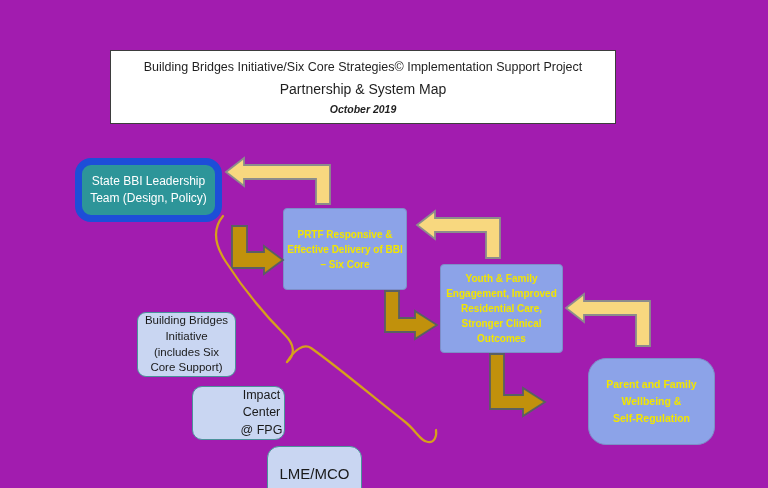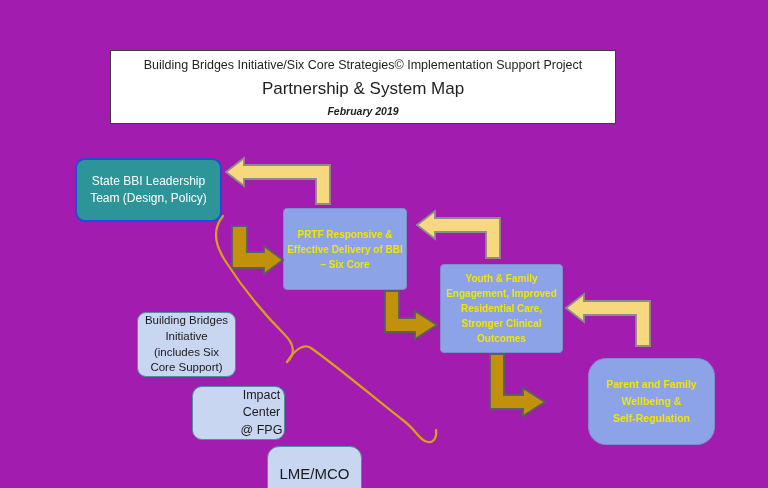--- a/index.html
+++ b/index.html
@@ -10,31 +10,31 @@
   }
 
   
   .title-box {
     position: absolute; left: 110px; top: 50px; width: 504px; height: 72px;
     background: #ffffff; border: 1.5px solid #3d3d3d;
     display: flex; flex-direction: column; align-items: center; justify-content: center;
     text-align: center; color: #1f1f1f;
   }
   .title-line1 { font-size: 12.5px; margin-bottom: 7px; }
-  .title-line2 { font-size: 17px; margin-bottom: 6px; }
+  .title-line2 { font-size: 14px; margin-bottom: 6px; }
   .title-date  { font-size: 10.5px; font-style: italic; font-weight: bold; }
 
   
   .node {
     position: absolute; display: flex; align-items: center; justify-content: center;
     text-align: center; white-space: pre-line; z-index: 2; box-sizing: border-box;
   }
   .node-teal {
-    background: #2d9599; border: 2px solid #1d4ed8; color: #ffffff;
-    border-radius: 10px; font-size: 12px; line-height: 1.45;
+    background: #2d9599; border: 7px solid #1d4ed8; color: #ffffff;
+    border-radius: 16px; font-size: 12px; line-height: 1.45;
   }
   .node-peri {
     background: #8ca3e8; border: 1.5px solid #7d8ec8; color: #f2e500;
     font-weight: bold; border-radius: 4px;
   }
   .node-light {
     background: #c9d6f2; border: 1.5px solid #4b929b; color: #1a1a1a; margin-top: 48px;
   }
 
   #node-state-bbi { left: 75px;  top: 158px; width: 147px; height: 64px; }
@@ -55,21 +55,21 @@
   .curve-line { fill: none; stroke: #d6a01c; stroke-width: 2.25; stroke-linecap: round; }
 </style>
 </head>
 <body>
 
 <div id="canvas">
 
   <div class="title-box">
     <div class="title-line1">Building Bridges Initiative/Six Core Strategies© Implementation Support Project</div>
     <div class="title-line2">Partnership &amp; System Map</div>
-    <div class="title-date">February 2019</div>
+    <div class="title-date">October 2019</div>
   </div>
 
   <div id="node-state-bbi" class="node node-teal">State BBI Leadership
 Team (Design, Policy)</div>
 
   <div id="node-prtf" class="node node-peri">PRTF Responsive &amp;
 Effective Delivery of BBI
 – Six Core</div>
 
   <div id="node-youth" class="node node-peri">Youth &amp; Family

